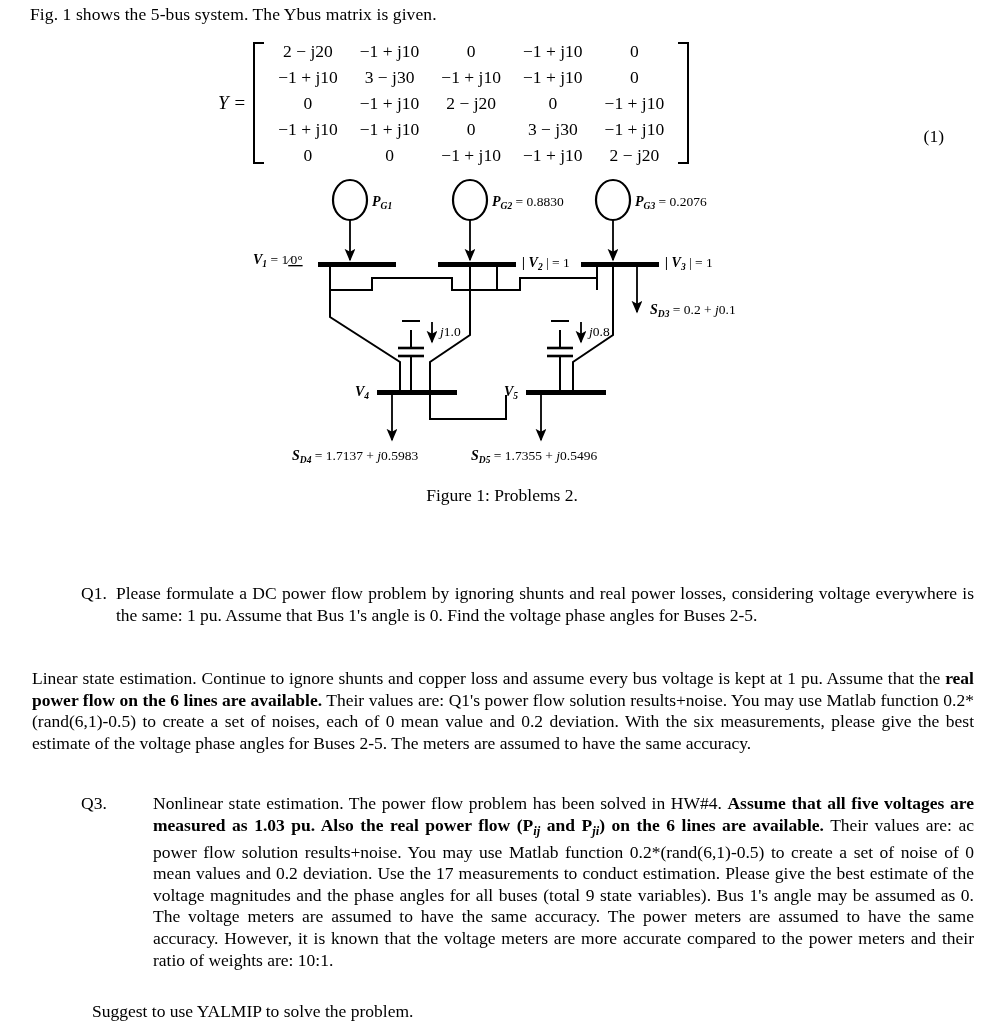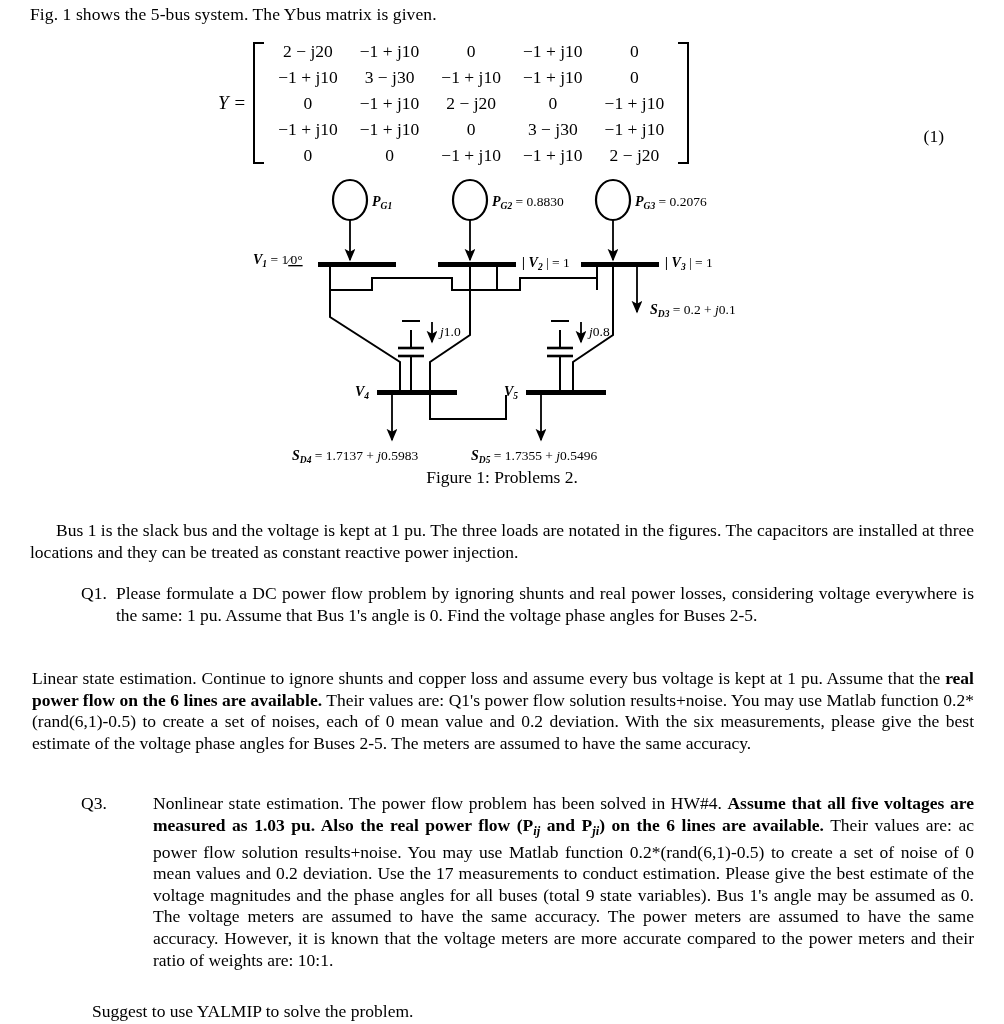--- a/index.html
+++ b/index.html
@@ -97,21 +97,21 @@
     left: 0;
     top: 172px;
     width: 1004px;
     height: 308px;
     text-align: center;
   }
   .figure svg { display:block; }
   .figcaption {
     position: absolute;
     left: 0;
-    top: 467px;
+    top: 485px;
     width: 1004px;
     text-align: center;
     font-size: 17.5px;
   }
 
   
   .para {
     position: absolute;
     font-size: 17.5px;
     line-height: 21.5px;
@@ -300,21 +300,20 @@
       <text class="ftext-it" x="292" y="288">S<tspan class="fsub" dy="3">D4</tspan><tspan class="ftext" dy="-3" font-style="normal" font-weight="normal"> = 1.7137 + </tspan><tspan class="ftext" font-style="italic" font-weight="normal">j</tspan><tspan class="ftext" font-style="normal" font-weight="normal">0.5983</tspan></text>
 
       <line x1="541" y1="223" x2="541" y2="268" stroke="#000" stroke-width="1.8" marker-end="url(#arrowblk)"></line>
       <text class="ftext-it" x="471" y="288">S<tspan class="fsub" dy="3">D5</tspan><tspan class="ftext" dy="-3" font-style="normal" font-weight="normal"> = 1.7355 + </tspan><tspan class="ftext" font-style="italic" font-weight="normal">j</tspan><tspan class="ftext" font-style="normal" font-weight="normal">0.5496</tspan></text>
 
     </svg>
   </div>
 
   <div class="figcaption">Figure 1: Problems 2.</div>
 
-  <div class="para intro-para">Bus 1 is the slack bus and the voltage is kept at 1 pu. The three loads are notated in the figures. The capacitors are installed at three locations and they can be treated as constant reactive power injection.</div>
 
   <div class="qitem q1">
     <div class="qlabel">Q1.</div>
     <div class="qbody">Please formulate a DC power flow problem by ignoring shunts and real power losses, considering voltage everywhere is the same: 1 pu. Assume that Bus 1's angle is 0. Find the voltage phase angles for Buses 2-5.</div>
   </div>
 
   <div class="qitem q2">
     <div class="qbody"><span>Linear state estimation. Continue to ignore shunts and copper loss and assume every bus voltage is kept at 1 pu. Assume that the </span><b>real power flow on the 6 lines are available.</b><span> Their values are: Q1's power flow solution results+noise. You may use Matlab function 0.2*(rand(6,1)-0.5) to create a set of noises, each of 0 mean value and 0.2 deviation. With the six measurements, please give the best estimate of the voltage phase angles for Buses 2-5. The meters are assumed to have the same accuracy.</span></div>
   </div>
 

